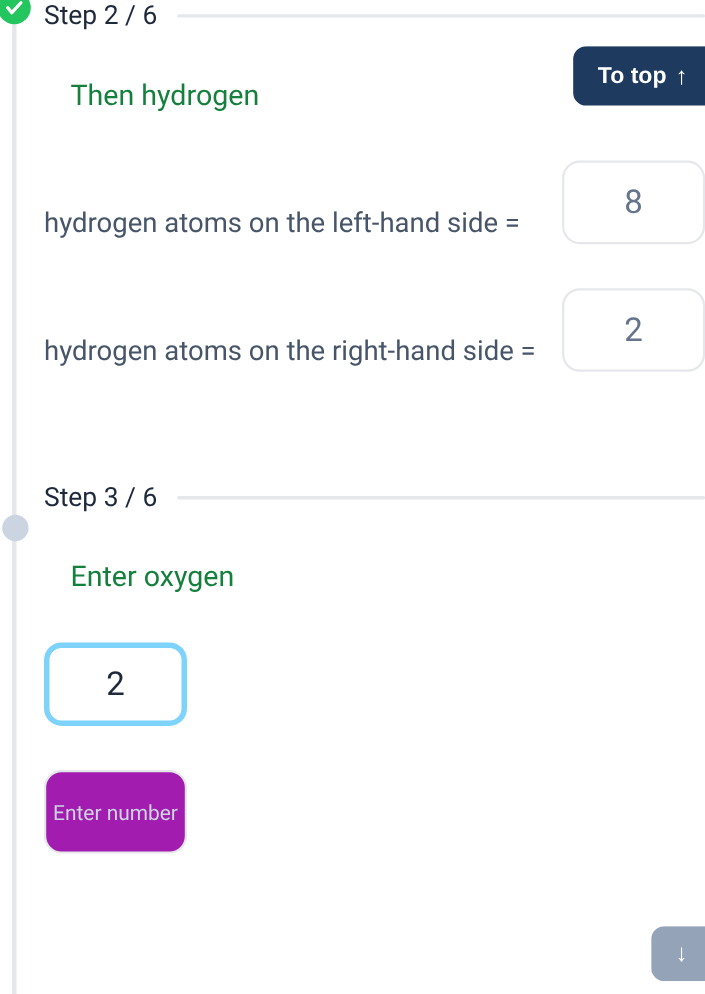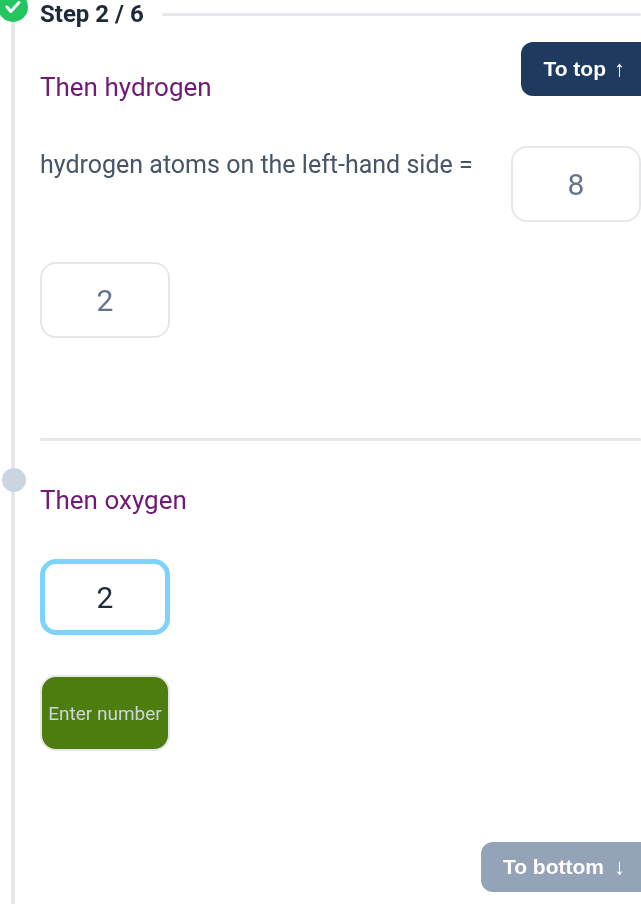--- a/index.html
+++ b/index.html
@@ -49,37 +49,38 @@
   .step-block { margin-bottom: 60px; }
   .step-header {
     display: flex;
     align-items: center;
     gap: 18px;
     margin-bottom: 44px;
   }
   .step-title {
     color: #1e293b;
     font-size: 24px;
-    font-weight: 700;
+    font-weight: 400;
   }
   .step-rule {
     flex: 1;
     height: 3px;
     background: #e5e7eb;
     border-radius: 2px;
   }
   .step-subtitle {
-    color: #701a75;
+    color: #15803d;
     font-size: 26px;
     font-weight: 400;
     margin-bottom: 44px;
+    margin-left: 24px;
   }
   .field-row {
     display: flex;
-    align-items: flex-start;
+    align-items: flex-end;
     gap: 20px;
     margin-bottom: 40px;
   }
   .field-label {
     color: #475569;
     font-size: 25px;
     line-height: 1.5;
     flex: 1;
   }
   .field-input {
@@ -96,21 +97,21 @@
     background: #fff;
   }
   .field-input.active {
     border: 5px solid #7dd3fc;
     background: #fff;
     color: #1e293b;
     outline: none;
   }
   .field-input.empty {
     border: 2px solid #e5e7eb;
-    background: #4d7c0f;
+    background: #a21caf;
     font-size: 19px;
     color: #cbd5e1;
   }
   .field-input.empty::placeholder { color: #cbd5e1; }
   .to-top-btn {
     position: fixed;
     top: 42px;
     right: 0;
     background: #1e3a5f;
     color: #fff;
@@ -170,37 +171,38 @@
       <div class="step-rule"></div>
     </div>
     <div class="step-subtitle">Then hydrogen</div>
 
     <div class="field-row">
       <div class="field-label">hydrogen atoms on the left-hand side =</div>
       <input class="field-input readonly" readonly="" value="8" style="">
     </div>
 
     <div class="field-row">
+      <div class="field-label">hydrogen atoms on the right-hand side =</div>
       <input class="field-input readonly" readonly="" value="2" style="">
     </div>
   </div>
 
   <div class="step-block step3">
     <div class="step-header">
+      <div class="step-title">Step 3 / 6</div>
       <div class="step-rule"></div>
     </div>
-    <div class="step-subtitle">Then oxygen</div>
+    <div class="step-subtitle">Enter oxygen</div>
 
     <div class="field-row">
       <input class="field-input active" value="2" style="">
     </div>
 
     <div class="field-row">
       <input class="field-input empty" placeholder="Enter number" style="">
     </div>
   </div>
 
 </div>
 
 <button class="to-bottom-btn">
-  <span>To bottom</span>
   <span class="arrow-icon">↓</span>
 </button>
 
 </body></html>

